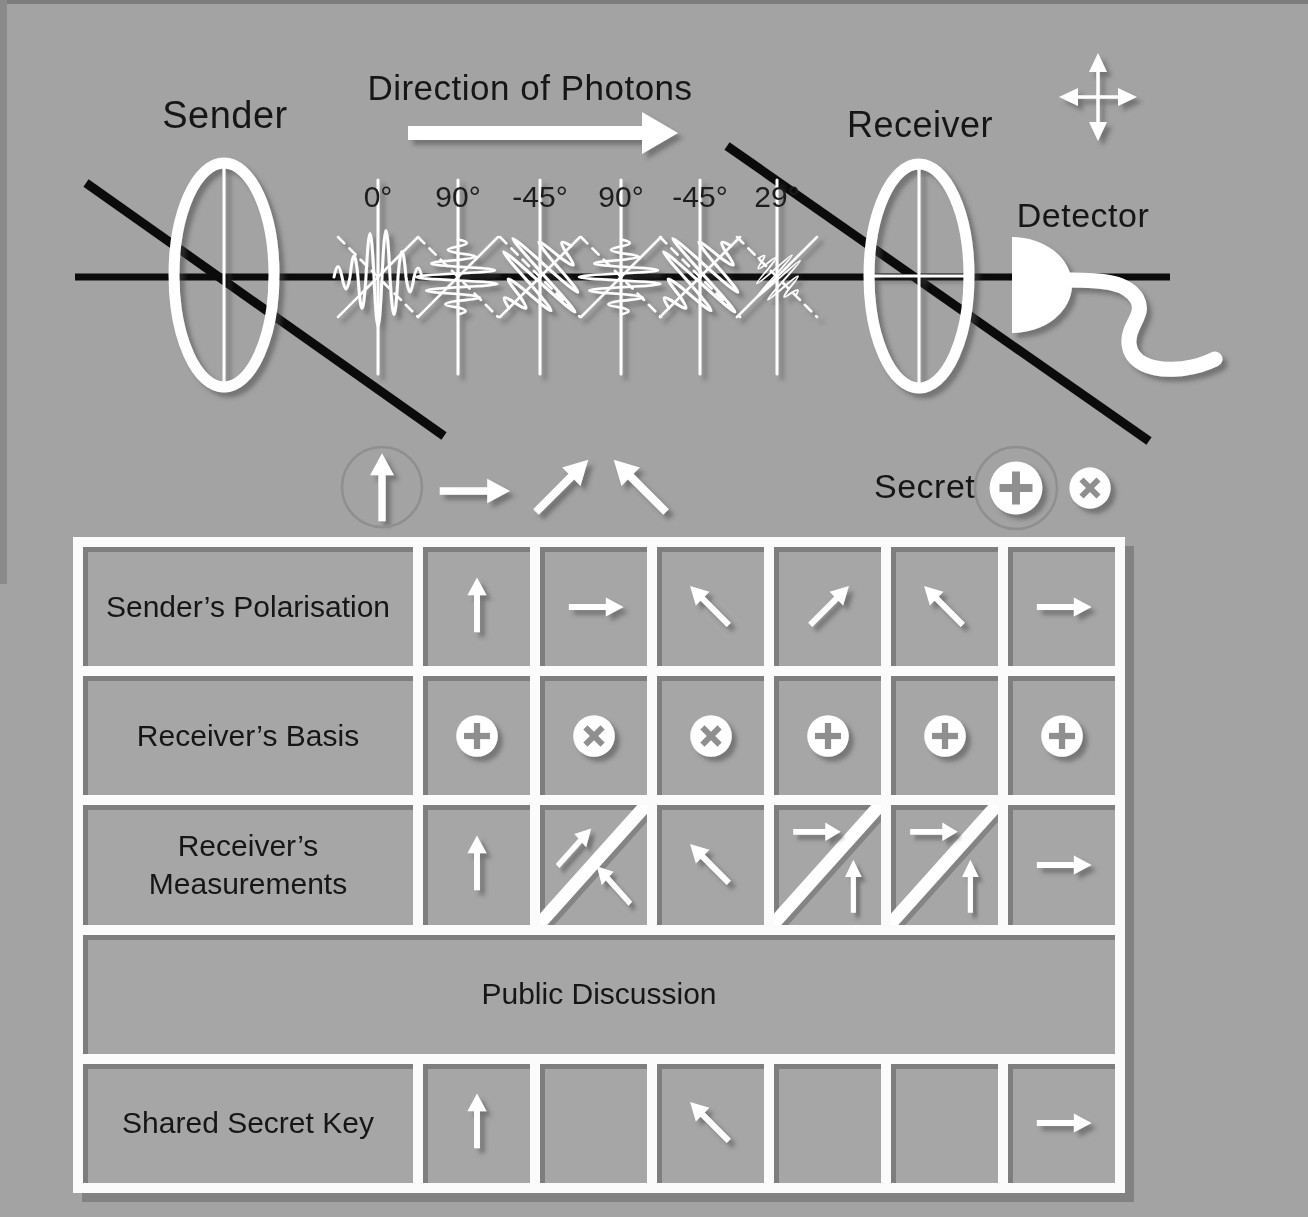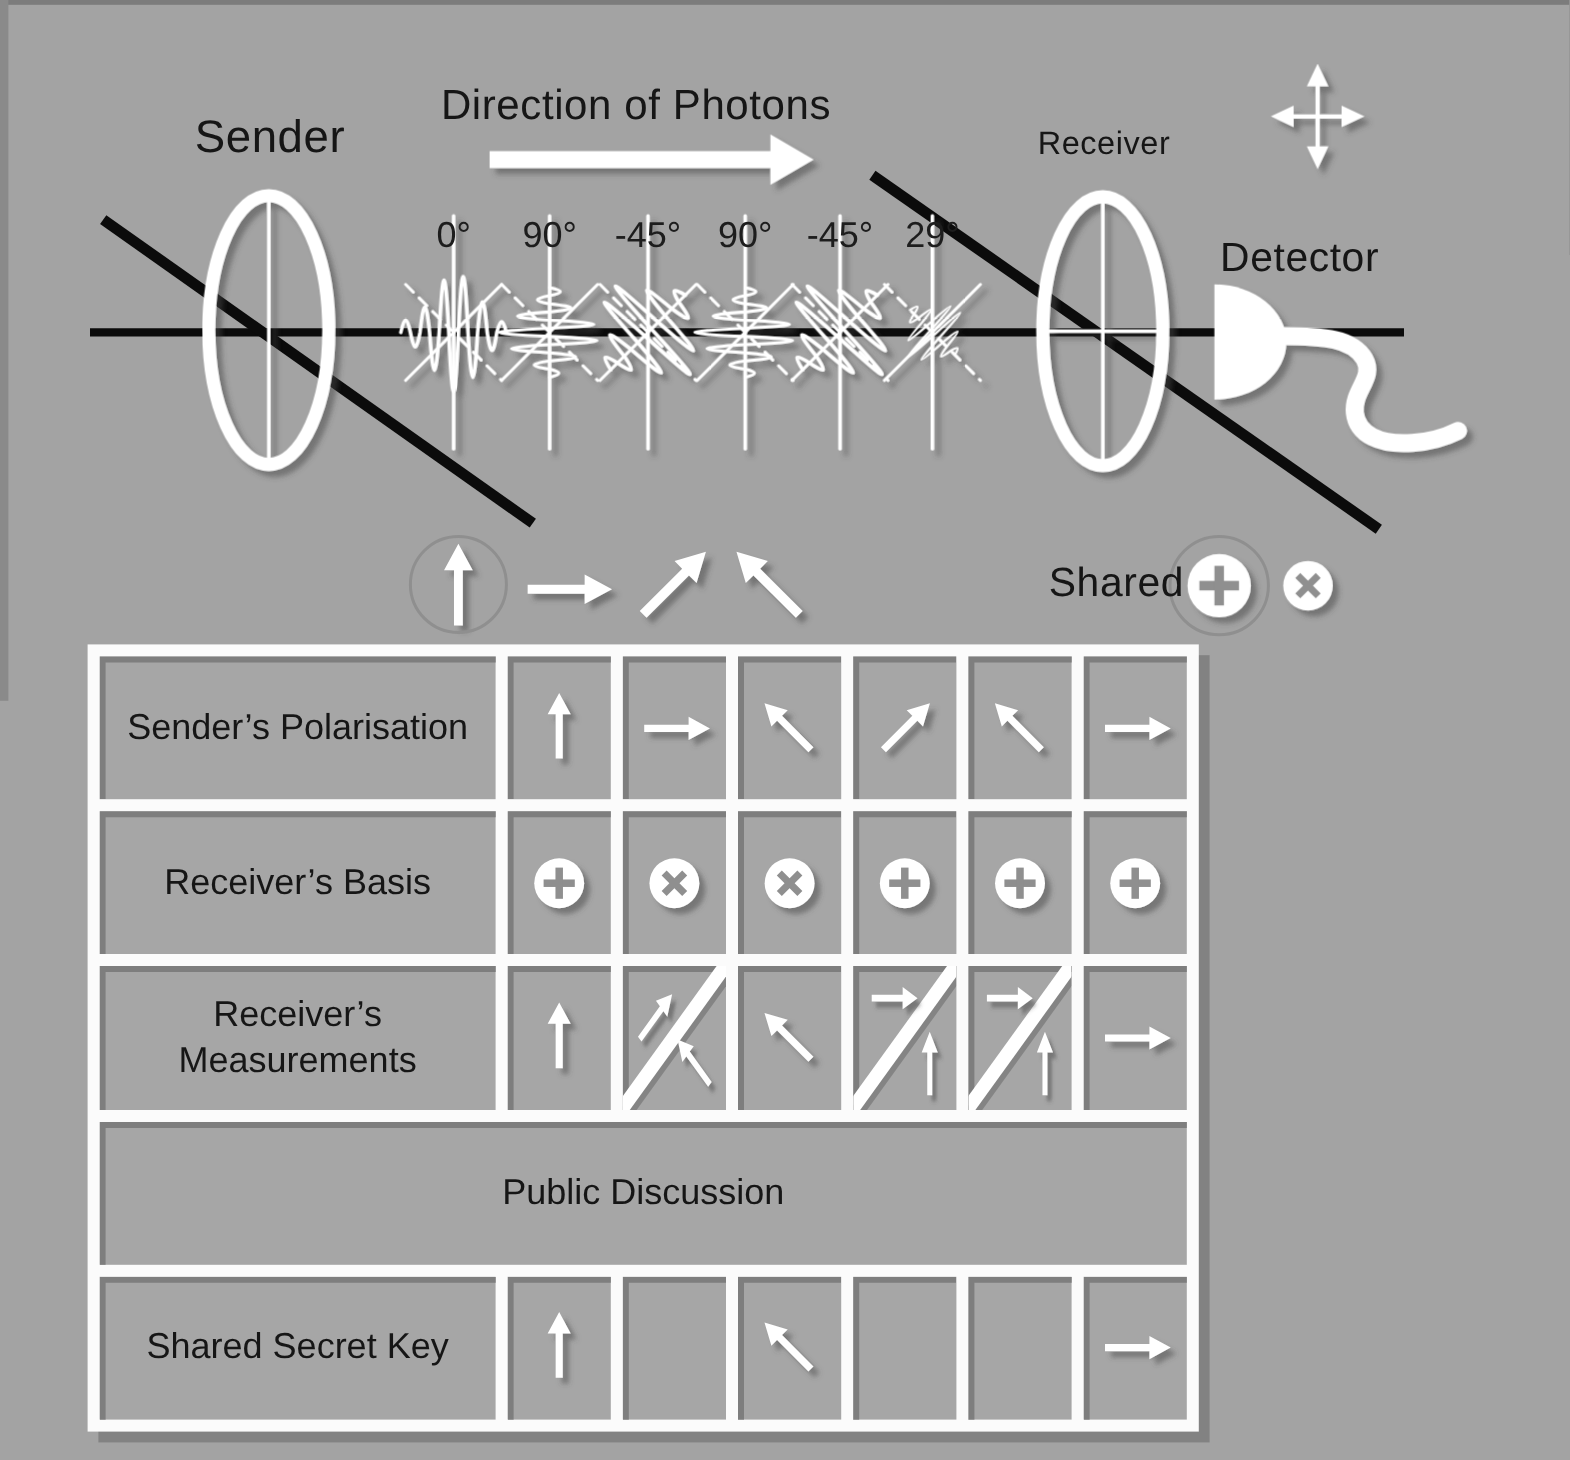--- a/index.html
+++ b/index.html
@@ -9,29 +9,29 @@
     font-family:Liberation Sans, sans-serif;
     color:#161616;
   }
   .edge-top{position:absolute;left:0;top:0;width:100%;height:4px;background:#7c7c7c;}
   .edge-left{position:absolute;left:0;top:0;width:7px;height:48%;background:#8a8a8a;}
   #top-art{position:absolute;left:0;top:0;}
   .t-label{position:absolute;white-space:nowrap;font-weight:400;letter-spacing:.5px;}
   .centered{transform:translateX(-50%);}
   #sender-label   {left:225px;top:94px; font-size:38px;}
   #direction-label{left:530px;top:68px; font-size:35px;}
-  #receiver-label {left:920px;top:104px;font-size:27px;}
+  #receiver-label {left:920px;top:104px;font-size:36px;}
   #detector-label {left:1083px;top:196px;font-size:34px;text-align:center;}
   #polarisation-label{left:148px;top:466px;font-size:34px;}
   #basis-label    {left:874px;top:467px;font-size:34px;}
   .angle-label{position:absolute;top:180px;width:90px;margin-left:-45px;
     text-align:center;font-size:30px;color:#1d1d1d;}
   
   #bb-table{
-    position:absolute;left:73px;top:537px;width:926px;height:656px;
+    position:absolute;left:73px;top:537px;width:1052px;height:656px;
     background:#fbfbfb;box-sizing:border-box;padding:10px;
     display:grid;grid-template-columns:330px repeat(6,1fr);
     grid-auto-rows:1fr;gap:10px;
     box-shadow:9px 9px 0 rgba(70,70,70,.35);
   }
   .cell{background:#a6a6a6;box-shadow:inset 5px 5px 0 rgba(20,20,20,.27);
     display:flex;align-items:center;justify-content:center;position:relative;overflow:hidden;}
   .cell.label{font-size:30px;text-align:center;white-space:nowrap;padding:0 6px;}
   .cell.label.wrap{white-space:normal;line-height:1.25;}
   .cell.label.wrap span{display:inline-block;max-width:250px;}
@@ -164,21 +164,21 @@
     </g>
 
     <circle cx="382" cy="487" r="40" fill="none" stroke="#8f8f8f" stroke-width="2.5"></circle>
     <circle cx="1016" cy="488" r="41" fill="none" stroke="#8f8f8f" stroke-width="2.5"></circle>
   </svg>
 
   <span class="t-label centered" id="sender-label">Sender</span>
   <span class="t-label centered" id="direction-label">Direction of Photons</span>
   <span class="t-label centered" id="receiver-label">Receiver</span>
   <span class="t-label centered" id="detector-label">Detector</span>
-  <span class="t-label" id="basis-label">Shared</span>
+  <span class="t-label" id="basis-label">Secret</span>
 
   <span class="angle-label" style="left:378px">0°</span>
   <span class="angle-label" style="left:458px">90°</span>
   <span class="angle-label" style="left:540px">-45°</span>
   <span class="angle-label" style="left:621px">90°</span>
   <span class="angle-label" style="left:700px">-45°</span>
   <span class="angle-label" style="left:777px">29°</span>
 
   <div id="bb-table">
       <div class="cell label">

